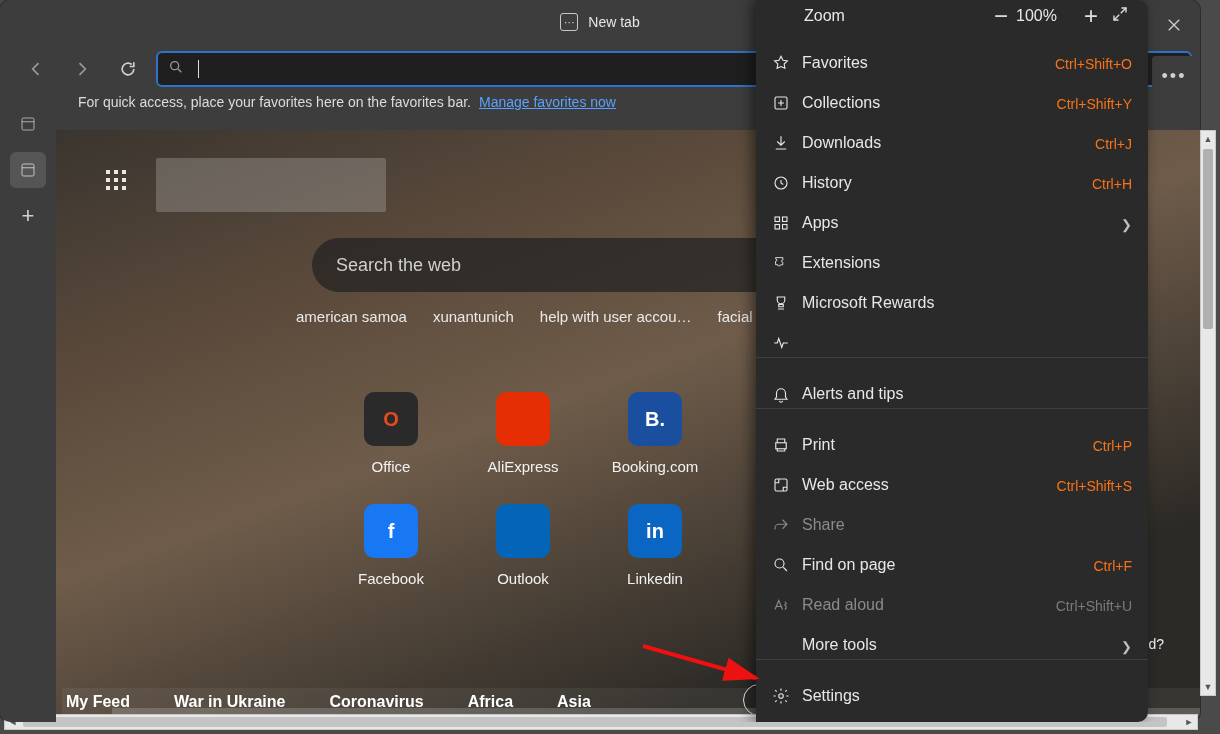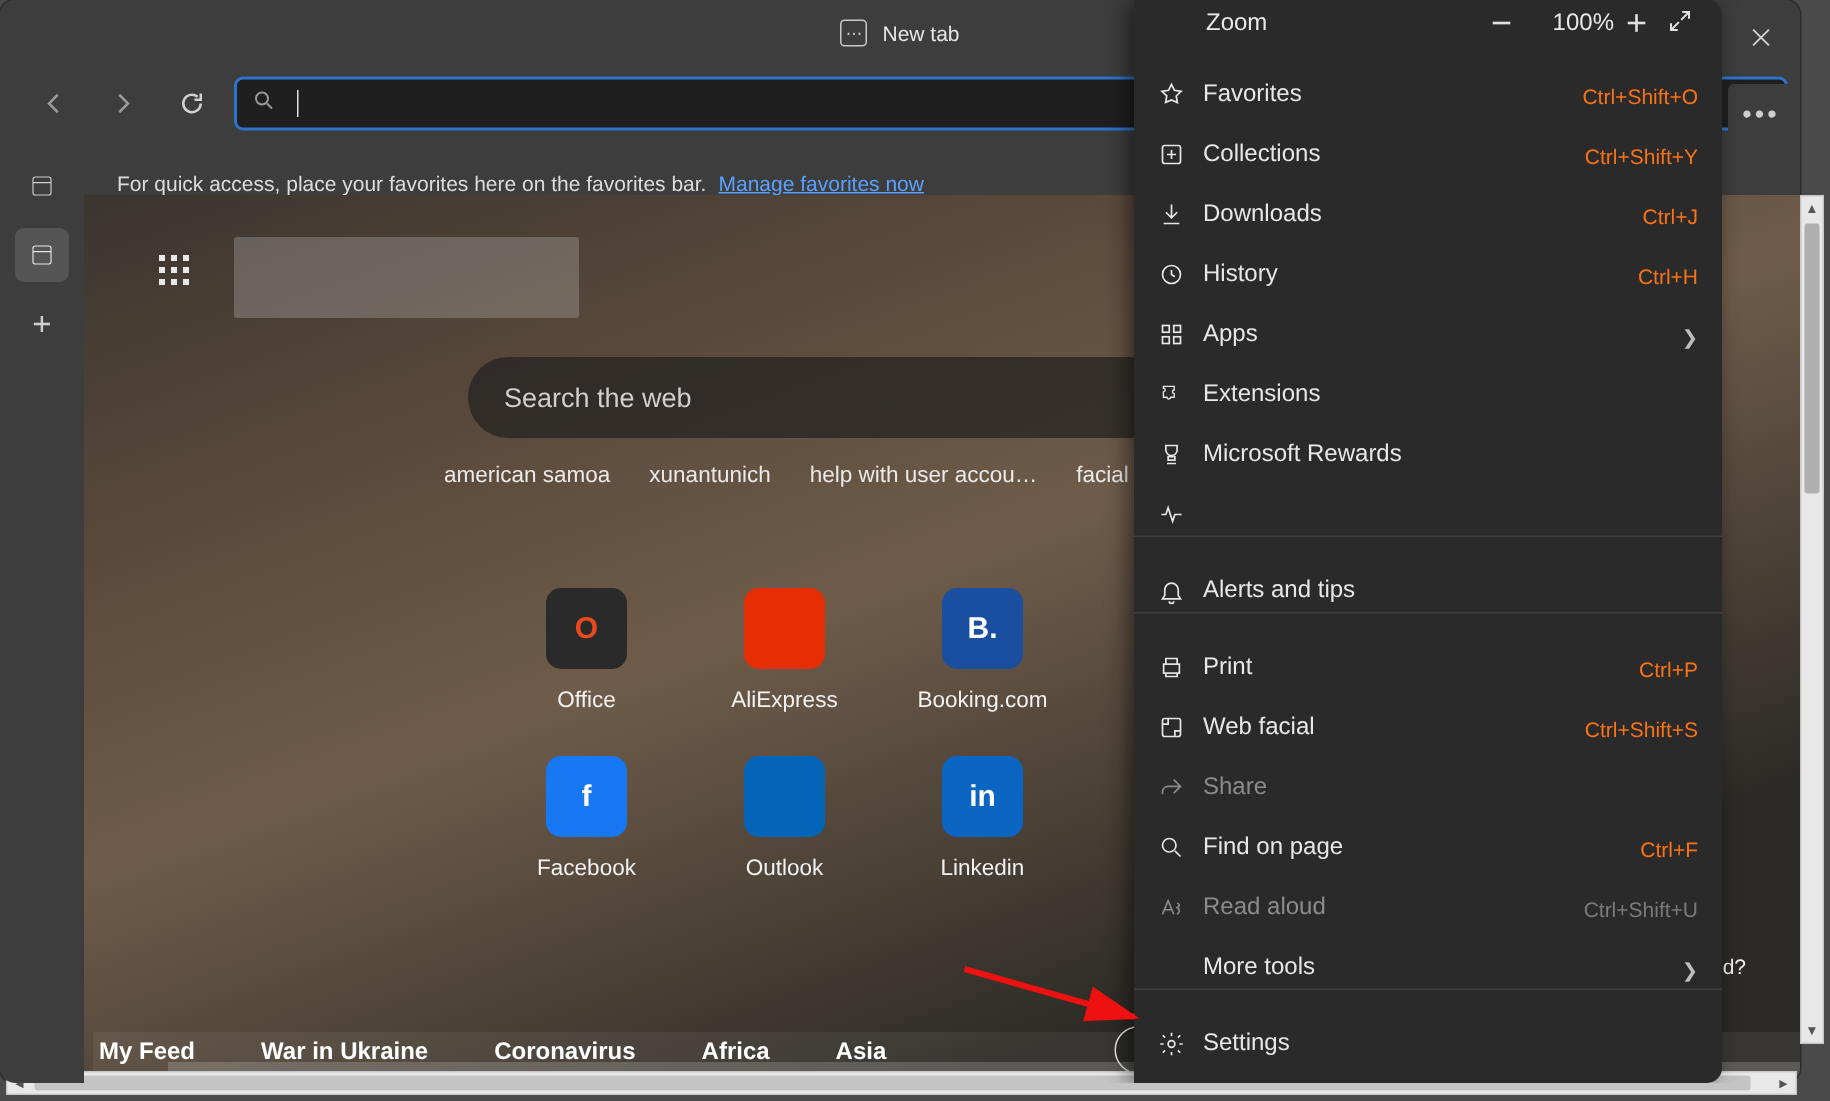--- a/index.html
+++ b/index.html
@@ -83,21 +83,21 @@
     flex:1; height:36px; background:#1f1f1f; border:2px solid #2f72c9;
     border-radius:6px; display:flex; align-items:center; padding:0 10px;
   }
   .address .mag { color:#9a9a9a; margin-right:14px; }
   .address .cursor {
     width:1px; height:18px; background:#e0e0e0;
   }
 
   
   .fav-bar {
-    height:36px; background:#3d3d3d; display:flex; align-items:flex-end;
+    height:36px; background:#3d3d3d; display:flex; align-items:flex-start;
     padding-left:78px; font-size:14px; color:#dcdcdc;
   }
   .fav-bar a { color:#5aa0ff; text-decoration:underline; margin-left:8px; cursor:pointer;}
 
   
   .side-rail {
     position:absolute; left:0; top:96px; bottom:0; width:56px;
     background:#3d3d3d; display:flex; flex-direction:column; align-items:center;
     gap:10px; padding-top:10px; z-index:2;
   }
@@ -170,21 +170,21 @@
     background:#2a2a2a; box-shadow:-4px 0 14px rgba(0,0,0,.5);
     display:flex; flex-direction:column; z-index:5; border-radius:0 10px 10px 0;
   }
   .menu-top{
     height:32px; display:flex; align-items:center; padding:0 14px;
     color:#e8e8e8; font-size:16px;
   }
   .menu-top .zlabel{margin-left:34px;}
   .menu-top .spacer{flex:1;}
   .menu-top .zbtn{width:30px; text-align:center; font-size:24px; color:#e0e0e0; font-weight:300; cursor:pointer;}
-  .menu-top .zval{min-width:60px; text-align:right;}
+  .menu-top .zval{min-width:60px; text-align:left;}
   .menu-top .full{width:28px; text-align:center;}
   .menu-top .full svg{width:18px;height:18px;}
 
   .menu-scroll{ flex:1; overflow:hidden; }
   .mi {
     display:flex; align-items:flex-end; height:40px; padding:0 16px;
     color:#e7e7e7; font-size:16px; cursor:pointer;
   }
   .mi.disabled{ color:#8b8b8b; cursor:default;}
   .mi .ico{ width:30px; display:flex; align-items:center; color:inherit;}
@@ -461,21 +461,21 @@
             <span class="label">Print</span>
             <span class="short">Ctrl+P</span>
           </div>
           <div class="mi">
             <span class="ico">
               <svg viewBox="0 0 24 24">
                 <rect x="4" y="4" width="16" height="16" rx="2"></rect>
                 <path d="M4 9h5V4M20 15h-5v5"></path>
               </svg>
             </span>
-            <span class="label">Web facial</span>
+            <span class="label">Web access</span>
             <span class="short">Ctrl+Shift+S</span>
           </div>
           <div class="mi disabled">
             <span class="ico">
               <svg viewBox="0 0 24 24">
                 <path d="M14 5l6 6-6 6M20 11H9a5 5 0 0 0-5 5v2"></path>
               </svg>
             </span>
             <span class="label">Share</span>
           </div>

